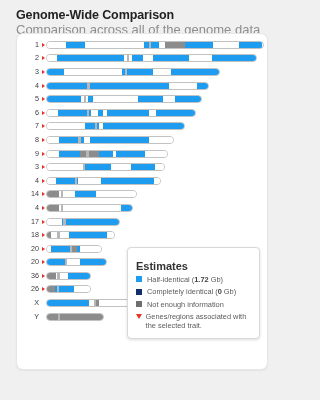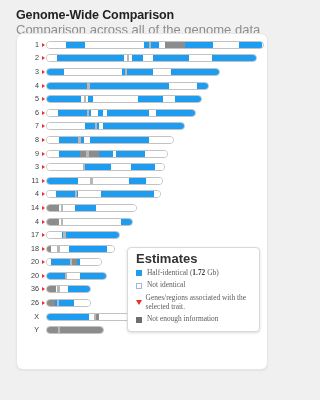--- a/index.html
+++ b/index.html
@@ -81,27 +81,26 @@
     position:absolute;left:127px;top:247px;
     width:133px;
     background:#ffffff;
     border:1px solid #d9d9d9;
     border-radius:4px;
     box-shadow:0 1px 3px rgba(0,0,0,0.14);
     padding:6px 7px 7px 8px;
     box-sizing:border-box;
   }
   .legend-title{
-    font-size:13px;font-weight:bold;color:#333;
-    margin-bottom:4px;line-height:10px;
+    font-size:11px;font-weight:bold;color:#333;
+    margin-bottom:4px;line-height:10px;margin-top:7px;
   }
   .lg-row{
-    display:flex;align-items:center;
+    display:flex;align-items:flex-start;
     margin-bottom:3.2px;
-    font-family:Liberation Serif, serif;
   }
   .lg-row:last-child{margin-bottom:0;}
   .sw{
     width:6px;height:6px;flex:0 0 auto;
     margin-top:1.2px;margin-right:5px;
     box-sizing:border-box;
   }
   .sw.half{background:#1e9cf0;}
   .sw.full{background:#11306b;}
   .sw.none{background:#fff;border:1px solid #9fb6d6;}
@@ -279,34 +278,20 @@
           <div class="chrom" style="width: 119.9px;">
             <div class="seg none" style="left: 0%; width: 31%;"></div>
             <div class="seg half" style="left: 31%; width: 24%;"></div>
             <div class="seg none" style="left: 55%; width: 17%;"></div>
             <div class="seg half" style="left: 72%; width: 20%;"></div>
             <div class="seg none" style="left: 92%; width: 8%;"></div>
             <div class="cent" style="left: calc(32% - 1.2px);"></div>
           </div>
         </div>
         <div class="row">
-          <div class="lbl">11</div>
-          <div class="marker">
-            <i></i>
-          </div>
-          <div class="chrom" style="width: 117.72px;">
-            <div class="seg half" style="left: 0%; width: 27%;"></div>
-            <div class="seg none" style="left: 27%; width: 13%;"></div>
-            <div class="seg none" style="left: 40%; width: 31%;"></div>
-            <div class="seg half" style="left: 71%; width: 15%;"></div>
-            <div class="seg none" style="left: 86%; width: 14%;"></div>
-            <div class="cent" style="left: calc(39% - 1.2px);"></div>
-          </div>
-        </div>
-        <div class="row">
           <div class="lbl">4</div>
           <div class="marker">
             <i></i>
           </div>
           <div class="chrom" style="width: 115.54px;">
             <div class="seg none" style="left: 0%; width: 8%;"></div>
             <div class="seg half" style="left: 8%; width: 20%;"></div>
             <div class="seg none" style="left: 28%; width: 8%;"></div>
             <div class="seg none" style="left: 36%; width: 12%;"></div>
             <div class="seg half" style="left: 48%; width: 47%;"></div>
@@ -444,27 +429,27 @@
   </div>
 
   <div class="legend">
     <div class="legend-title">Estimates</div>
     <div id="legend-rows">
         <div class="lg-row">
           <span class="sw half"></span>
           <span class="lg-txt">Half-identical (<b>1.72</b> Gb)</span>
         </div>
         <div class="lg-row">
-          <span class="sw none"></span>
-          <span class="lg-txt">Not identical</span>
+          <span class="sw full"></span>
+          <span class="lg-txt">Completely identical (<b>0</b> Gb)</span>
+        </div>
+        <div class="lg-row">
+          <span class="sw noinfo"></span>
+          <span class="lg-txt">Not enough information</span>
         </div>
         <div class="lg-row">
           <span class="sw tri"></span>
           <span class="lg-txt">Genes/regions associated with the selected trait.</span>
         </div>
-        <div class="lg-row">
-          <span class="sw noinfo"></span>
-          <span class="lg-txt">Not enough information</span>
-        </div>
       </div>
   </div>
 
 </div>
 
 </body></html>

